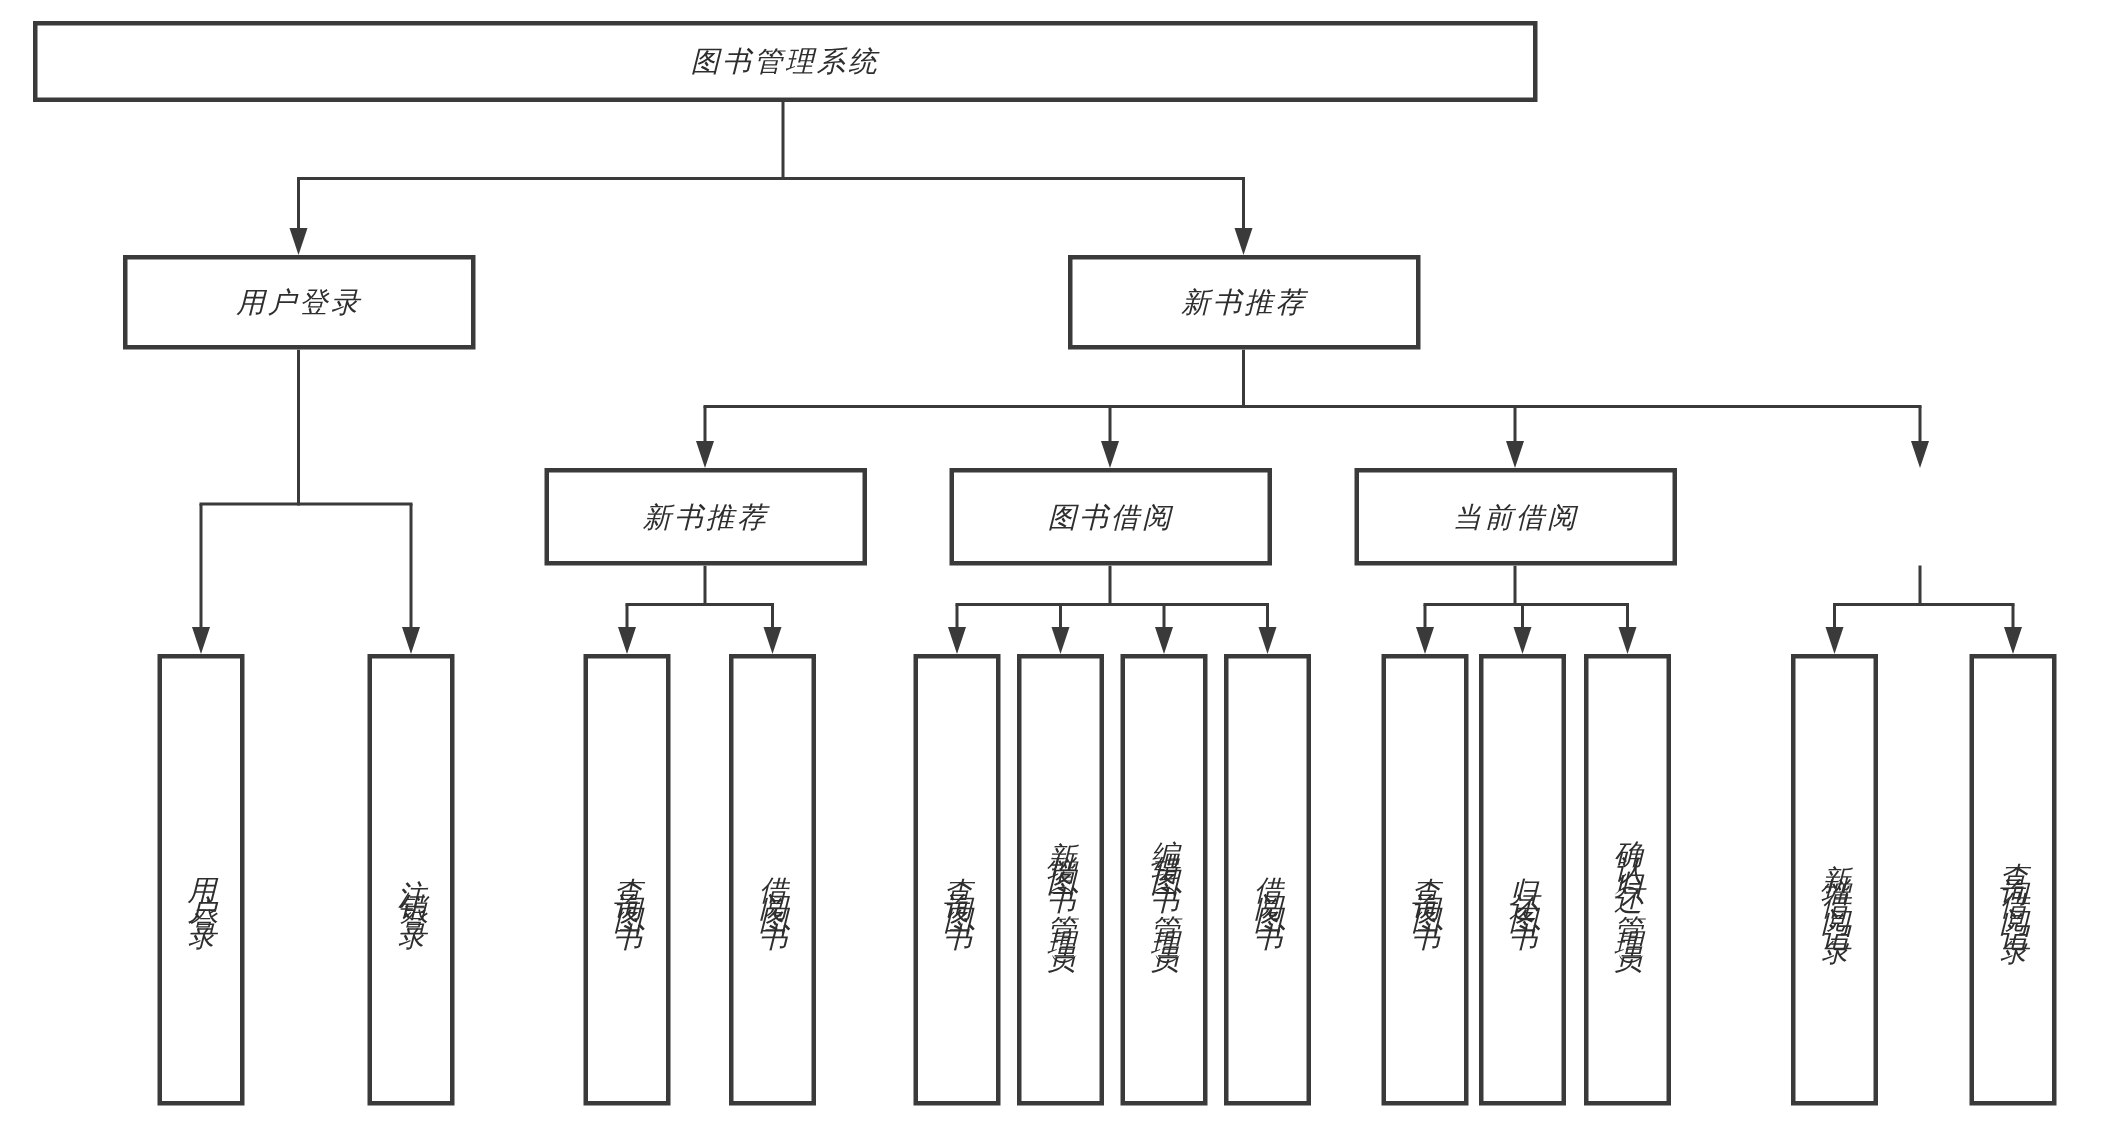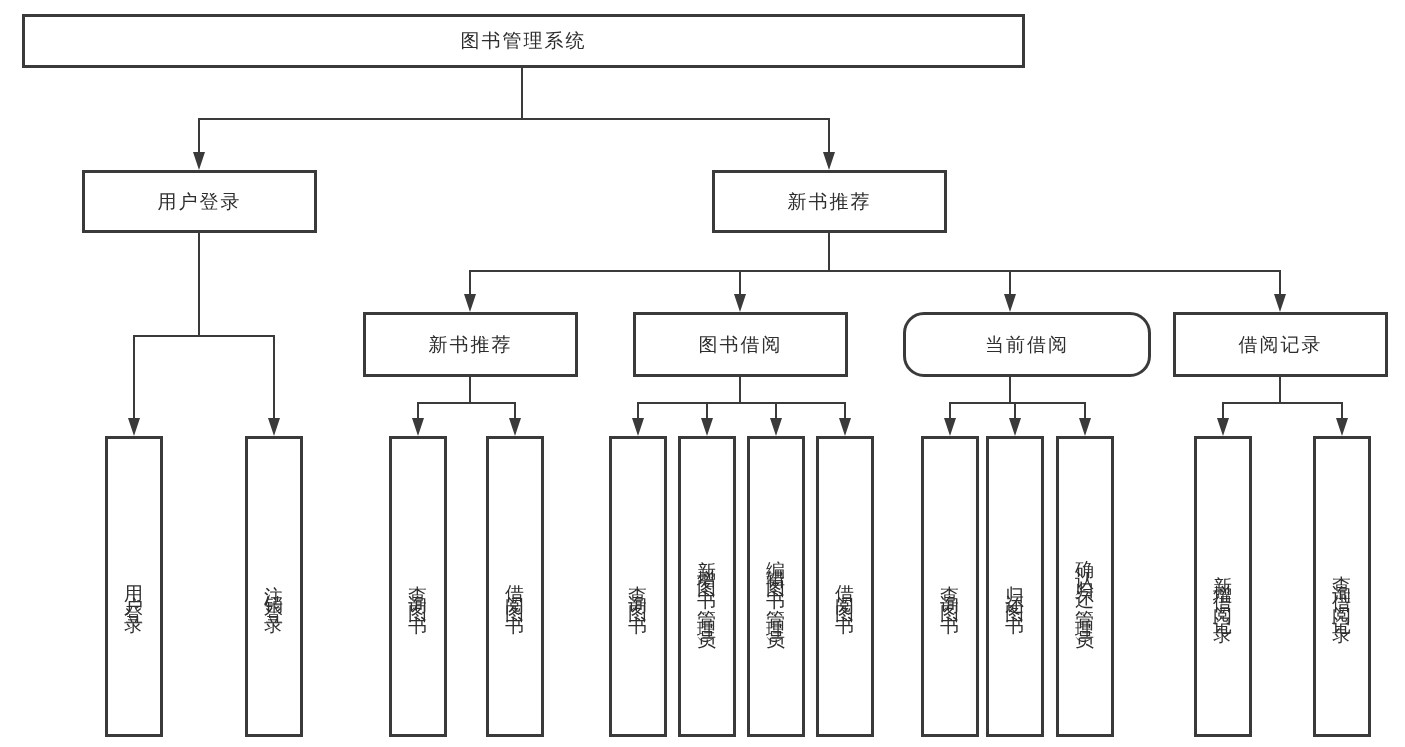--- a/index.html
+++ b/index.html
@@ -21,20 +21,21 @@
     border: 3px solid #3a3a3a;
     background: #ffffff;
     display: flex;
     align-items: center;
     justify-content: center;
     color: #2e2e2e;
     font-size: 19px;
     letter-spacing: 2px;
     text-align: center;
     z-index: 2;
+    font-style: italic;
   }
   .vtext {
     writing-mode: vertical-rl;
     text-orientation: mixed;
     letter-spacing: 10px;
     line-height: 1;
     padding-top: 6px;
   }
   .vline, .hline {
     position: absolute;
@@ -67,22 +68,21 @@
 
 <div id="canvas">
 
   <div class="box" style="left:22px; top:14px; width:1003px; height:54px;">图书管理系统</div>
 
   <div class="box" style="left:82px; top:170px; width:235px; height:63px;">用户登录</div>
   <div class="box" style="left:712px; top:170px; width:235px; height:63px;">新书推荐</div>
 
   <div class="box" style="left:363px; top:312px; width:215px; height:65px;">新书推荐</div>
   <div class="box" style="left:633px; top:312px; width:215px; height:65px;">图书借阅</div>
-  <div class="box" style="left:903px; top:312px; width:248px; height:65px;border-radius:21px;">当前借阅</div>
-  <div class="box" style="left:1173px; top:312px; width:215px; height:65px;">借阅记录</div>
+  <div class="box" style="left:903px; top:312px; width:215px; height:65px;">当前借阅</div>
 
   <div class="box vtext" style="left:105px; top:436px; width:58px; height:301px;">用户登录</div>
   <div class="box vtext" style="left:245px; top:436px; width:58px; height:301px;">注销登录</div>
 
   <div class="box vtext" style="left:389px; top:436px; width:58px; height:301px;">查询图书</div>
   <div class="box vtext" style="left:486px; top:436px; width:58px; height:301px;">借阅图书</div>
 
   <div class="box vtext" style="left:609px; top:436px; width:58px; height:301px;">查询图书</div>
   <div class="box vtext" style="left:678px; top:436px; width:58px; height:301px;">新增图书（管理员）</div>
   <div class="box vtext" style="left:747px; top:436px; width:58px; height:301px;">编辑图书（管理员）</div>

